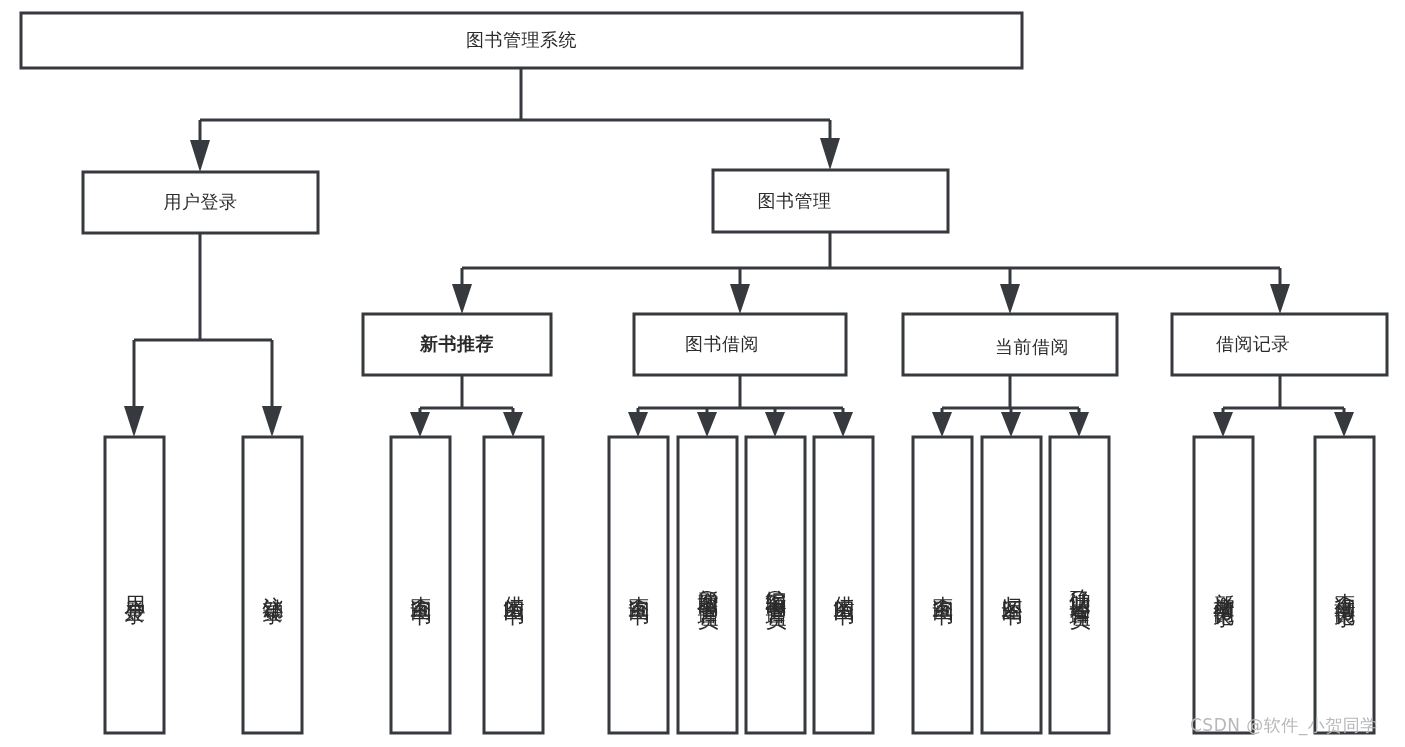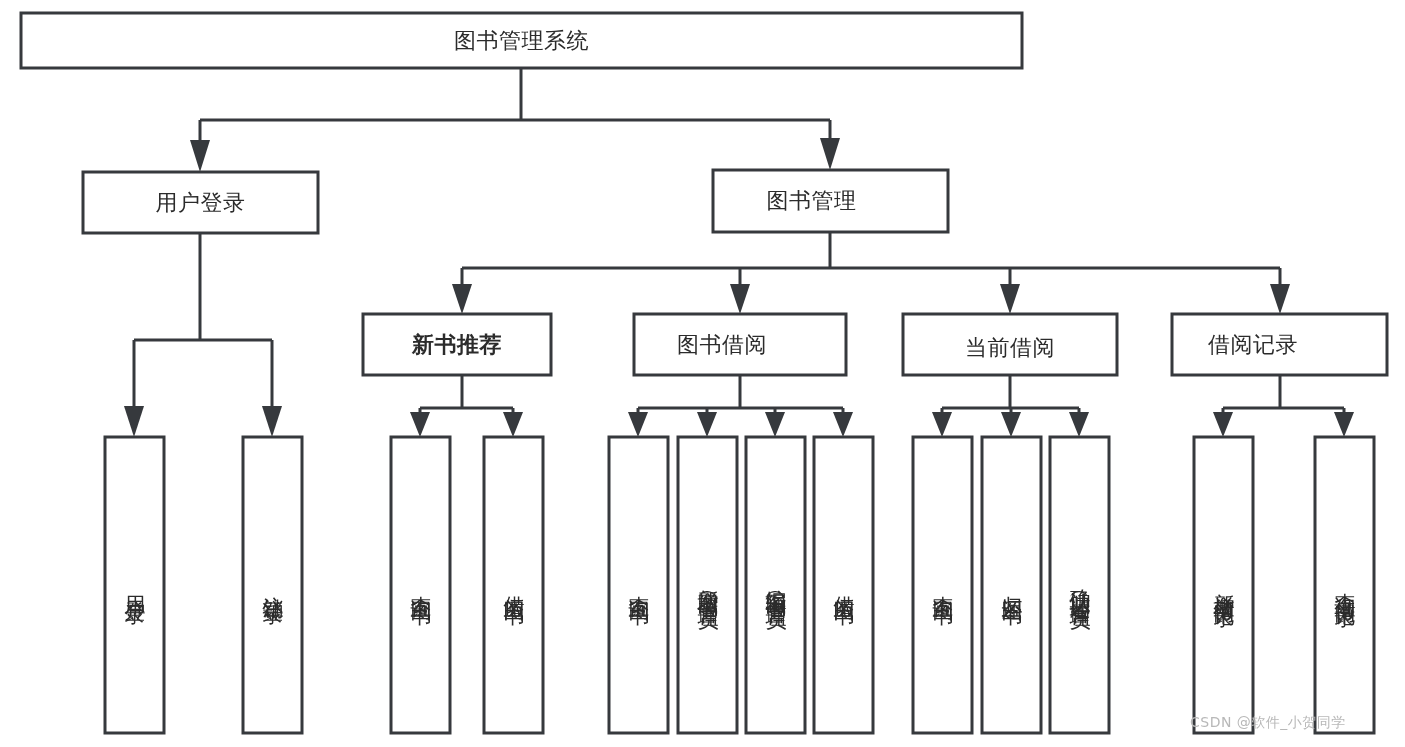--- a/index.html
+++ b/index.html
@@ -41,38 +41,38 @@
   .edge-arrow {
     fill: #36393d;
     stroke: none;
   }
   .node-label {
     position: absolute;
     display: flex;
     align-items: center;
     justify-content: center;
     color: #2b2b2b;
-    font-size: 22px;
+    font-size: 18px;
     line-height: 1.15;
     letter-spacing: 0.5px;
     white-space: nowrap;
     pointer-events: none;
   }
   .node-label.vertical {
     writing-mode: vertical-rl;
     text-orientation: upright;
     font-size: 21px;
     letter-spacing: 3px;
     line-height: 1;
   }
   .watermark {
     position: absolute;
     left: 1190px;
     top: 714px;
-    font-size: 14px;
+    font-size: 17px;
     color: #b8b8b8;
     white-space: nowrap;
     font-family: "DejaVu Sans", "Liberation Sans", sans-serif;
     letter-spacing: 0.5px;
   }
 </style>
 </head>
 <body>
 
 <div id="diagram-root">
@@ -164,25 +164,25 @@
     <path class="edge-line" d="M 1223 408 L 1223 414"></path>
     <path class="edge-line" d="M 1344 408 L 1344 414"></path>
     <polygon class="edge-arrow" points="1213,412 1233,412 1223,437"></polygon>
     <polygon class="edge-arrow" points="1334,412 1354,412 1344,437"></polygon>
 
   </svg>
 
   <div class="node-label" style="left:21px; top:13px; width:1001px; height:55px;">图书管理系统</div>
 
   <div class="node-label" style="left:83px; top:172px; width:235px; height:61px;">用户登录</div>
-  <div class="node-label" style="left:715px; top:170px; width:193px; height:62px;">图书管理</div>
+  <div class="node-label" style="left:698px; top:170px; width:193px; height:62px;">图书管理</div>
 
   <div class="node-label" style="left:363px; top:314px; width:188px; height:61px;font-weight:bold;">新书推荐</div>
   <div class="node-label" style="left:634px; top:314px; width:176px; height:61px;">图书借阅</div>
-  <div class="node-label" style="left:903px; top:314px; width:214px; height:67px;">当前借阅</div>
+  <div class="node-label" style="left:925px; top:314px; width:214px; height:67px;">当前借阅</div>
   <div class="node-label" style="left:1128px; top:314px; width:196px; height:61px;margin-left:27px;">借阅记录</div>
 
   <div class="node-label vertical" style="left:105px; top:437px; width:59px; height:296px;">用户登录</div>
   <div class="node-label vertical" style="left:243px; top:437px; width:59px; height:296px;">注销登录</div>
 
   <div class="node-label vertical" style="left:391px; top:437px; width:59px; height:296px;">查询图书</div>
   <div class="node-label vertical" style="left:484px; top:437px; width:59px; height:296px;">借阅图书</div>
 
   <div class="node-label vertical" style="left:609px; top:437px; width:59px; height:296px;">查询图书</div>
   <div class="node-label vertical" style="left:678px; top:437px; width:59px; height:296px;">新增图书（管理员）</div>

